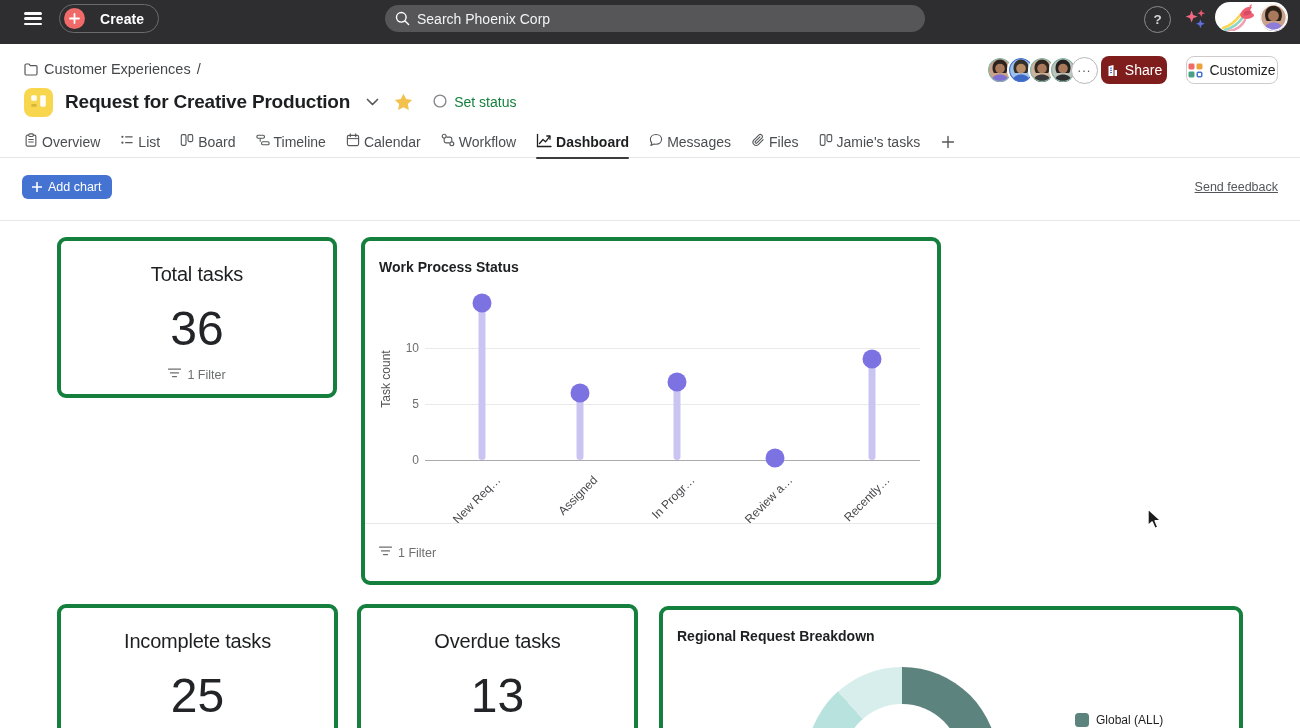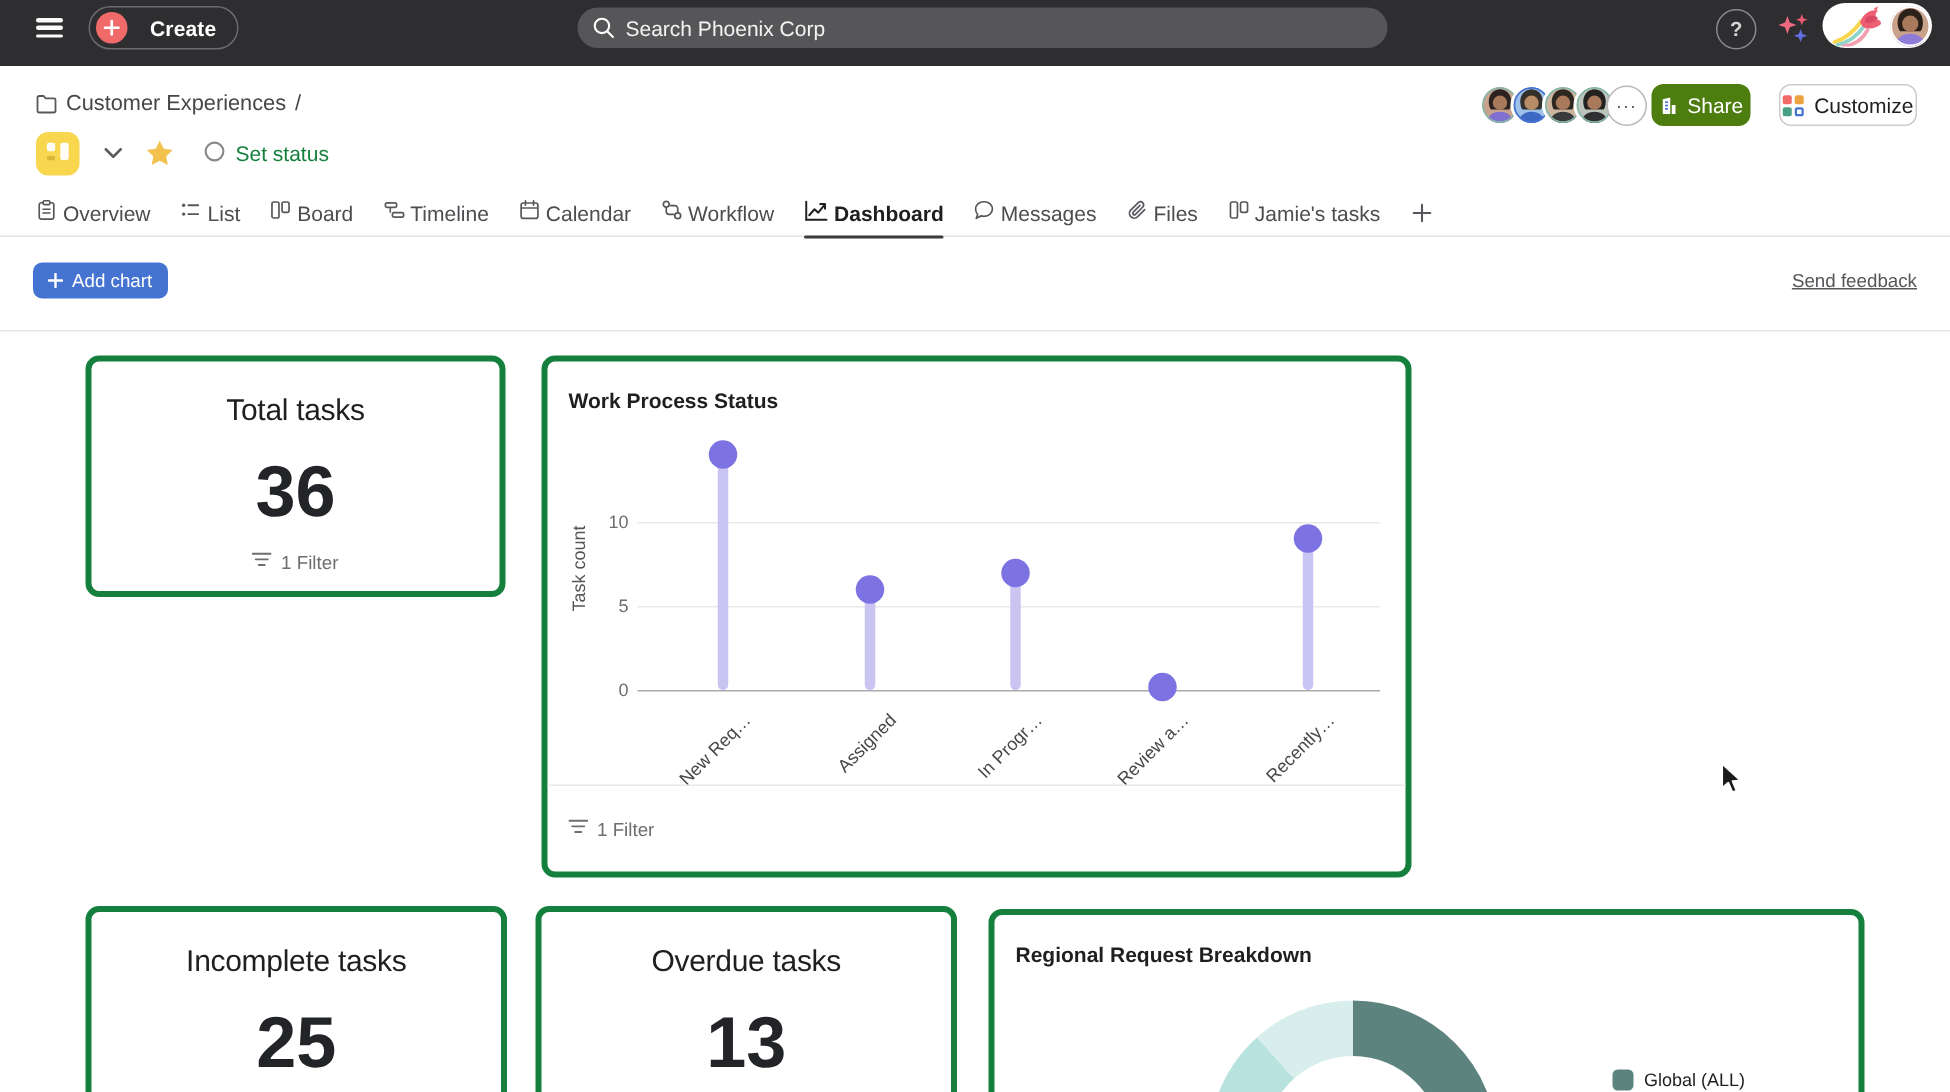--- a/index.html
+++ b/index.html
@@ -30,41 +30,41 @@
   .title-row { position:absolute; left:24px; top:87px; height:30px; display:flex; align-items:center; }
   .proj-icon { width:29px; height:29px; border-radius:8px; background:#f8d64e; position:relative; flex:0 0 auto; }
   .page-title { margin-left:12px; font-size:19px; font-weight:700; letter-spacing:-0.2px; color:#1e1f21; white-space:nowrap; }
   .title-caret { margin-left:16px; cursor:pointer; display:flex; align-items:center; }
   .title-star { margin-left:15px; cursor:pointer; display:flex; align-items:center; }
   .set-status { margin-left:20px; display:flex; gap:7px; color:#15803d; font-size:14px; cursor:pointer; background:none; border:none; font-family:Liberation Sans, sans-serif; }
   .member-strip { position:absolute; left:986px; top:56px; height:28px; display:flex; align-items:center; }
   .member-strip .avatar-wrap { width:28px; height:28px; border-radius:50%; border:2px solid #fff; margin-left:-7px; position:relative; cursor:pointer; }
   .member-strip .avatar-wrap:first-child { margin-left:0; }
   .more-members { width:27px; height:27px; border-radius:50%; background:#fff; border:1px solid #b9b7b8; margin-left:-6px; display:flex; align-items:center; justify-content:center; color:#5b5d5f; font-size:13px; letter-spacing:1px; cursor:pointer; z-index:2; padding-bottom:5px; }
-  .share-btn { position:absolute; left:1101px; top:56px; width:66px; height:28px; border-radius:8px; background:#4d7c0f; border:none; color:#fff; font-size:14px; font-weight:400; display:flex; align-items:center; justify-content:center; gap:6px; cursor:pointer; font-family:inherit; }
+  .share-btn { position:absolute; left:1101px; top:56px; width:66px; height:28px; border-radius:8px; background:#7f1d1d; border:none; color:#fff; font-size:14px; font-weight:400; display:flex; align-items:center; justify-content:center; gap:6px; cursor:pointer; font-family:inherit; }
   .customize-btn { position:absolute; left:1186px; top:56px; width:92px; height:28px; border-radius:8px; background:#fff; border:1px solid #cfcbcd; color:#1e1f21; font-size:14px; display:flex; align-items:center; justify-content:center; gap:6px; cursor:pointer; font-family:inherit; }
 
   
   .tabbar { position:absolute; left:0; top:126px; width:1300px; height:32px; border-bottom:1px solid #e6e6e8; display:flex; align-items:center; padding-left:24px; }
   .tab { display:flex; align-items:center; gap:4px; margin-right:20px; font-size:14px; color:#4b4d50; cursor:pointer; position:relative; height:32px; white-space:nowrap; }
   .tab svg { flex:0 0 auto; }
   .tab.active { color:#1e1f21; font-weight:700; }
   .tab.active::after { content:""; position:absolute; left:0; right:0; bottom:-1px; height:2px; background:#3b3a3c; border-radius:2px; }
   .tab-add { margin-left:1px; }
 
   
   .add-chart-btn { position:absolute; left:22px; top:175px; height:24px; padding:12px 10px; border-radius:6px; background:#4573d2; border:none; color:#fff; font-size:12.5px; display:flex; align-items:center; gap:6px; cursor:pointer; font-family:inherit; }
   .send-feedback { position:absolute; right:22px; top:180px; font-size:12.5px; color:#54565a; text-decoration:underline; cursor:pointer; }
   .toolbar-divider { position:absolute; left:0; top:220px; width:1300px; height:1px; background:#e8e8e9; }
 
   
   .card { position:absolute; background:#fff; border:4px solid #15803d; border-radius:9px; }
   .numcard { display:flex; flex-direction:column; align-items:center; text-align:center; padding-top:21px; }
   .numcard .card-title { font-size:20px; letter-spacing:-0.2px; color:#1e1f21; line-height:24px; font-weight:400; }
-  .numcard .card-value { font-size:48px; line-height:52px; margin-top:17px; font-weight:700; color:#232427; letter-spacing:0; }
+  .numcard .card-value { font-size:48px; line-height:52px; margin-top:17px; font-weight:400; color:#232427; letter-spacing:0; }
   .filter-chip { display:flex; gap:6px; font-size:12.5px; color:#6d6e6f; margin-top:13px; cursor:pointer; }
 
   #card-total { left:57px; top:237px; width:280px; height:161px; }
   #card-completed { left:963px; top:237px; width:280px; height:161px; }
   #card-incomplete { left:57px; top:604px; width:281px; height:161px; }
   #card-overdue { left:357px; top:604px; width:281px; height:161px; }
   #card-wps { left:361px; top:237px; width:580px; height:348px; }
   #card-regional { left:659px; top:606px; width:584px; height:200px; }
 
   .chart-card-title { position:absolute; left:14px; top:18px; font-size:14px; font-weight:700; color:#1e1f21; }
@@ -155,20 +155,21 @@
   </div>
 
   <div class="title-row">
     <span class="proj-icon">
       <svg width="29" height="29" viewBox="0 0 29 29">
           <rect x="7.2" y="7.2" width="5.6" height="5.6" rx="1.4" fill="#fff" opacity=".95"></rect>
           <rect x="16.2" y="7.2" width="5.6" height="11.5" rx="1.4" fill="#fff" opacity=".95"></rect>
           <rect x="7.2" y="16" width="5.6" height="2.8" rx="1.4" fill="#b99a28" opacity=".55"></rect>
         </svg>
     </span>
+    <h1 class="page-title">Request for Creative Production</h1>
     <span class="title-caret">
       <svg width="13" height="8" viewBox="0 0 13 8">
           <path d="M1.5 1.5 L6.5 6.5 L11.5 1.5" fill="none" stroke="#57595b" stroke-width="1.7" stroke-linecap="round" stroke-linejoin="round"></path>
         </svg>
     </span>
     <span class="title-star">
       <svg width="19" height="18" viewBox="0 0 19 18">
           <path d="M9.5 0.8 L12.2 6.1 L18.1 7 L13.8 11.1 L14.9 17 L9.5 14.2 L4.1 17 L5.2 11.1 L0.9 7 L6.8 6.1 Z" fill="#f2c14e"></path>
         </svg>
     </span>

